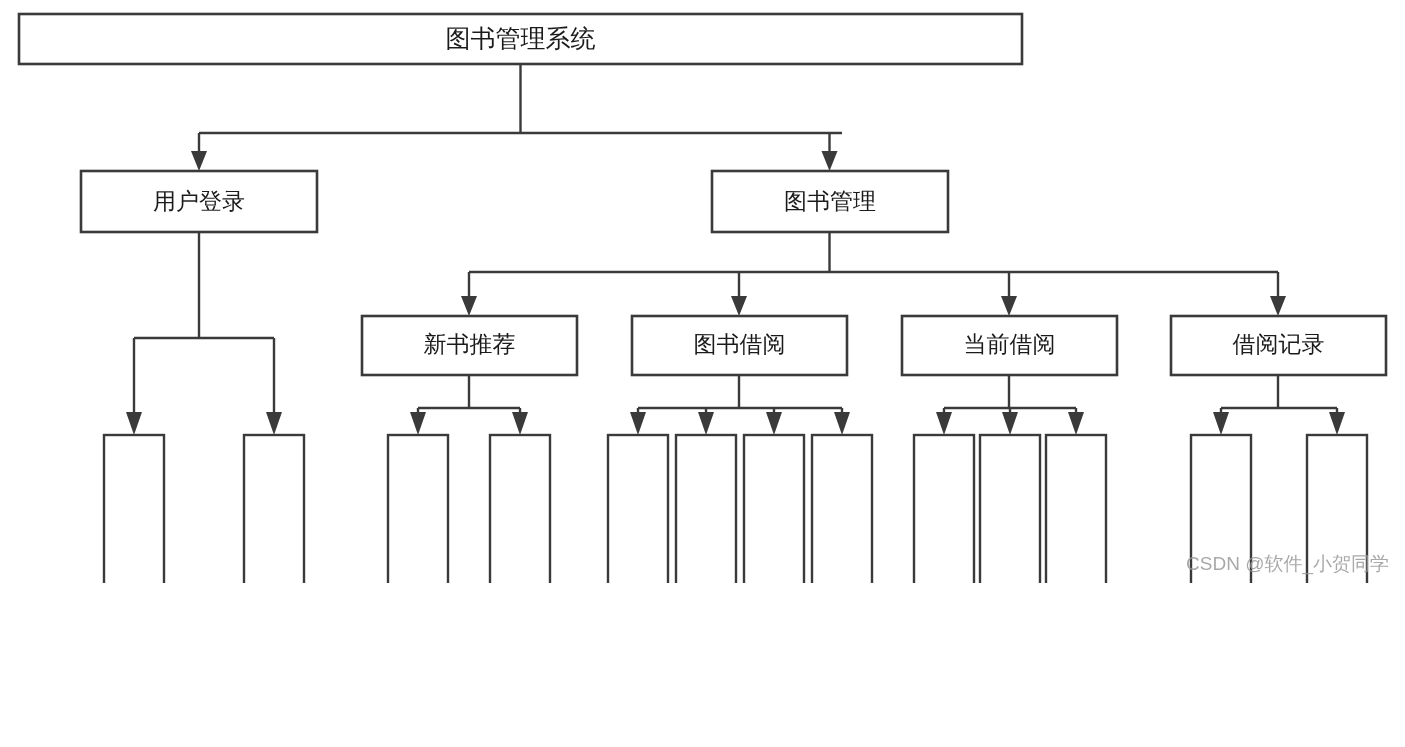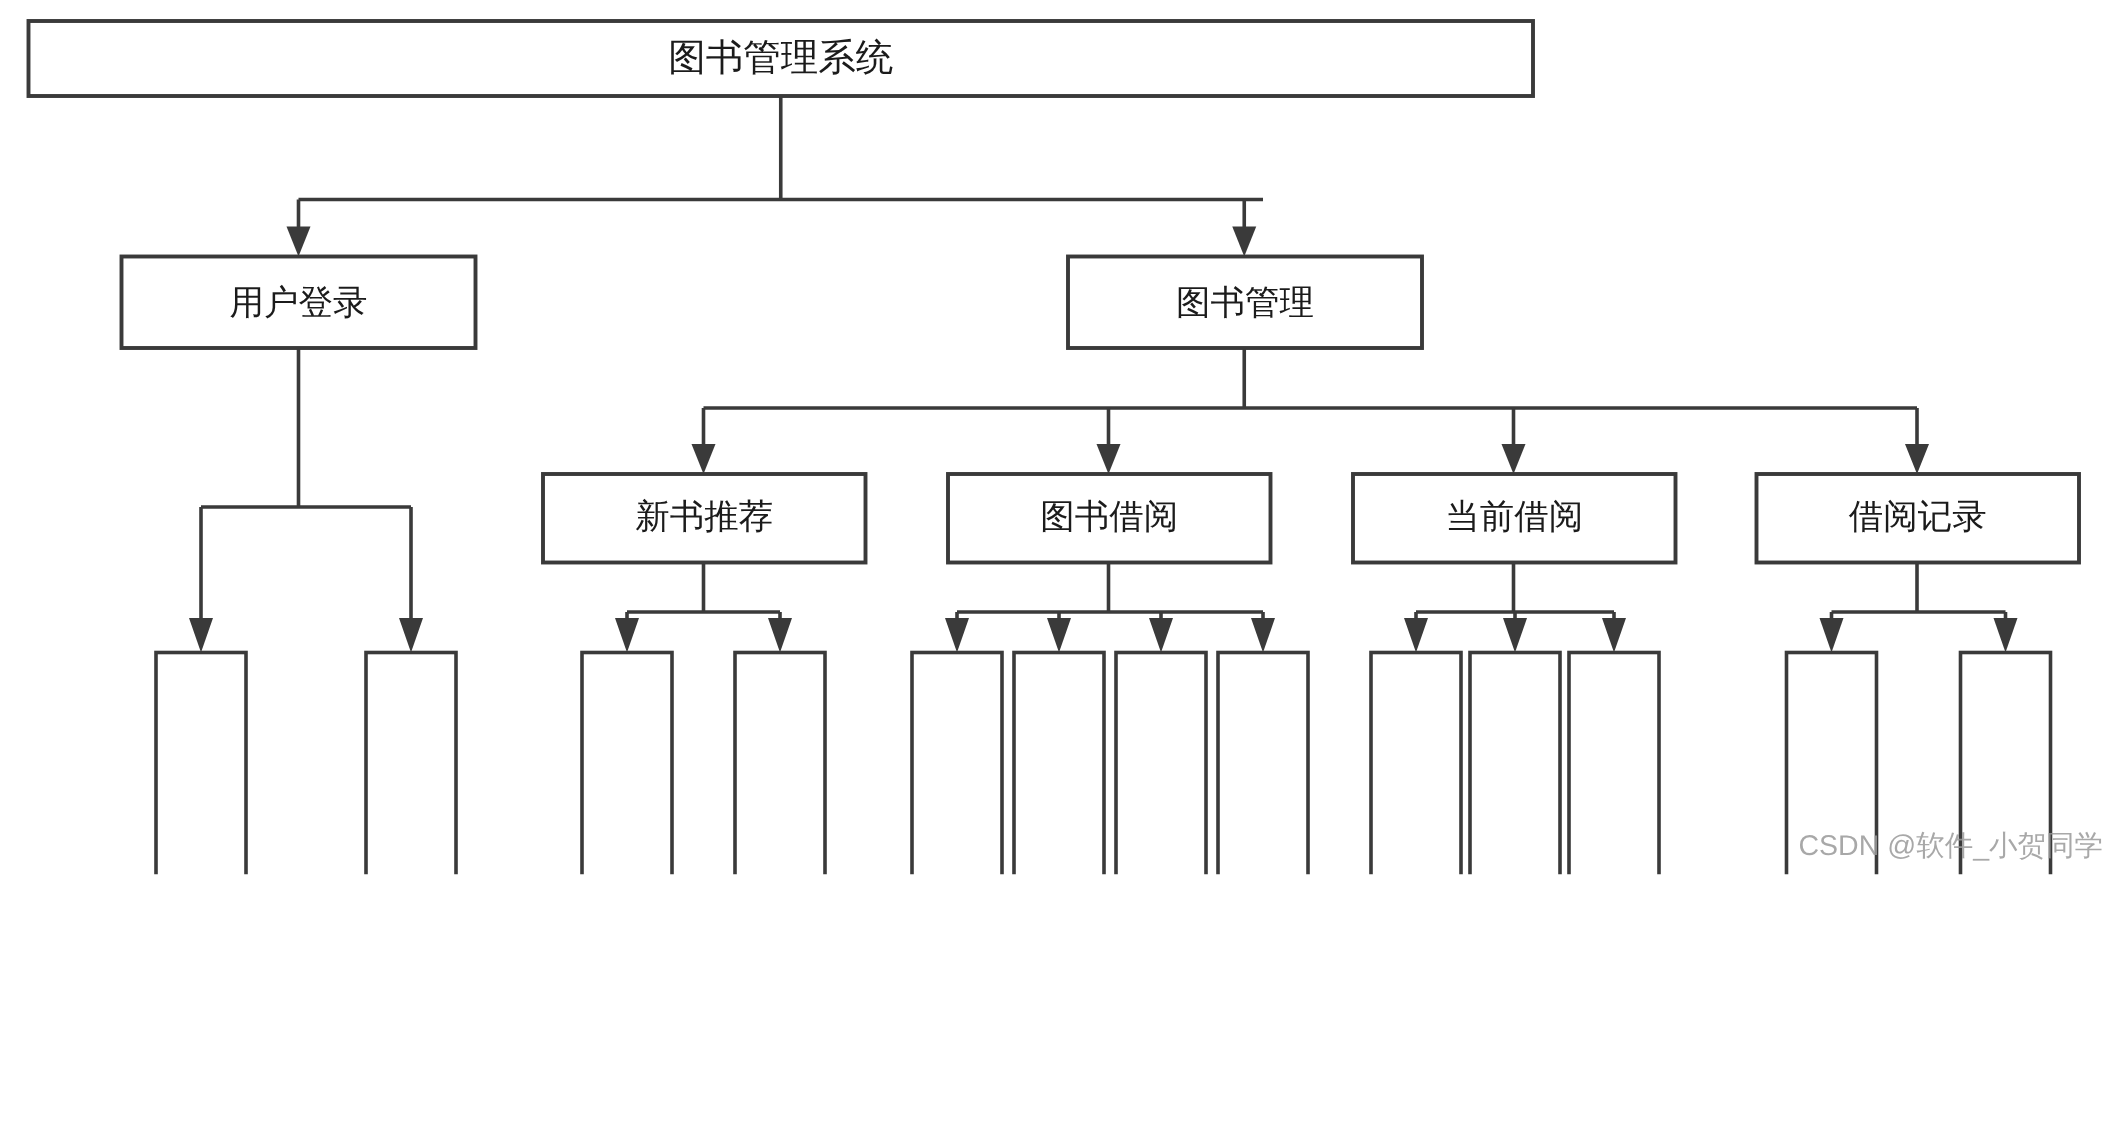--- a/index.html
+++ b/index.html
@@ -64,21 +64,21 @@
     font-family: "Liberation Sans", "DejaVu Sans", sans-serif;
     font-size: 23px;
     line-height: 1.12;
     letter-spacing: 1.5px;
     color: #1b1b1b;
     white-space: nowrap;
     pointer-events: none;
   }
   .watermark {
     position: absolute;
-    right: 3px;
+    right: 16px;
     bottom: 6px;
     font-family: "Liberation Sans", "DejaVu Sans", sans-serif;
     font-size: 19px;
     color: #9a9a9a;
     opacity: 0.85;
     white-space: nowrap;
   }
 </style>
 </head>
 <body>

